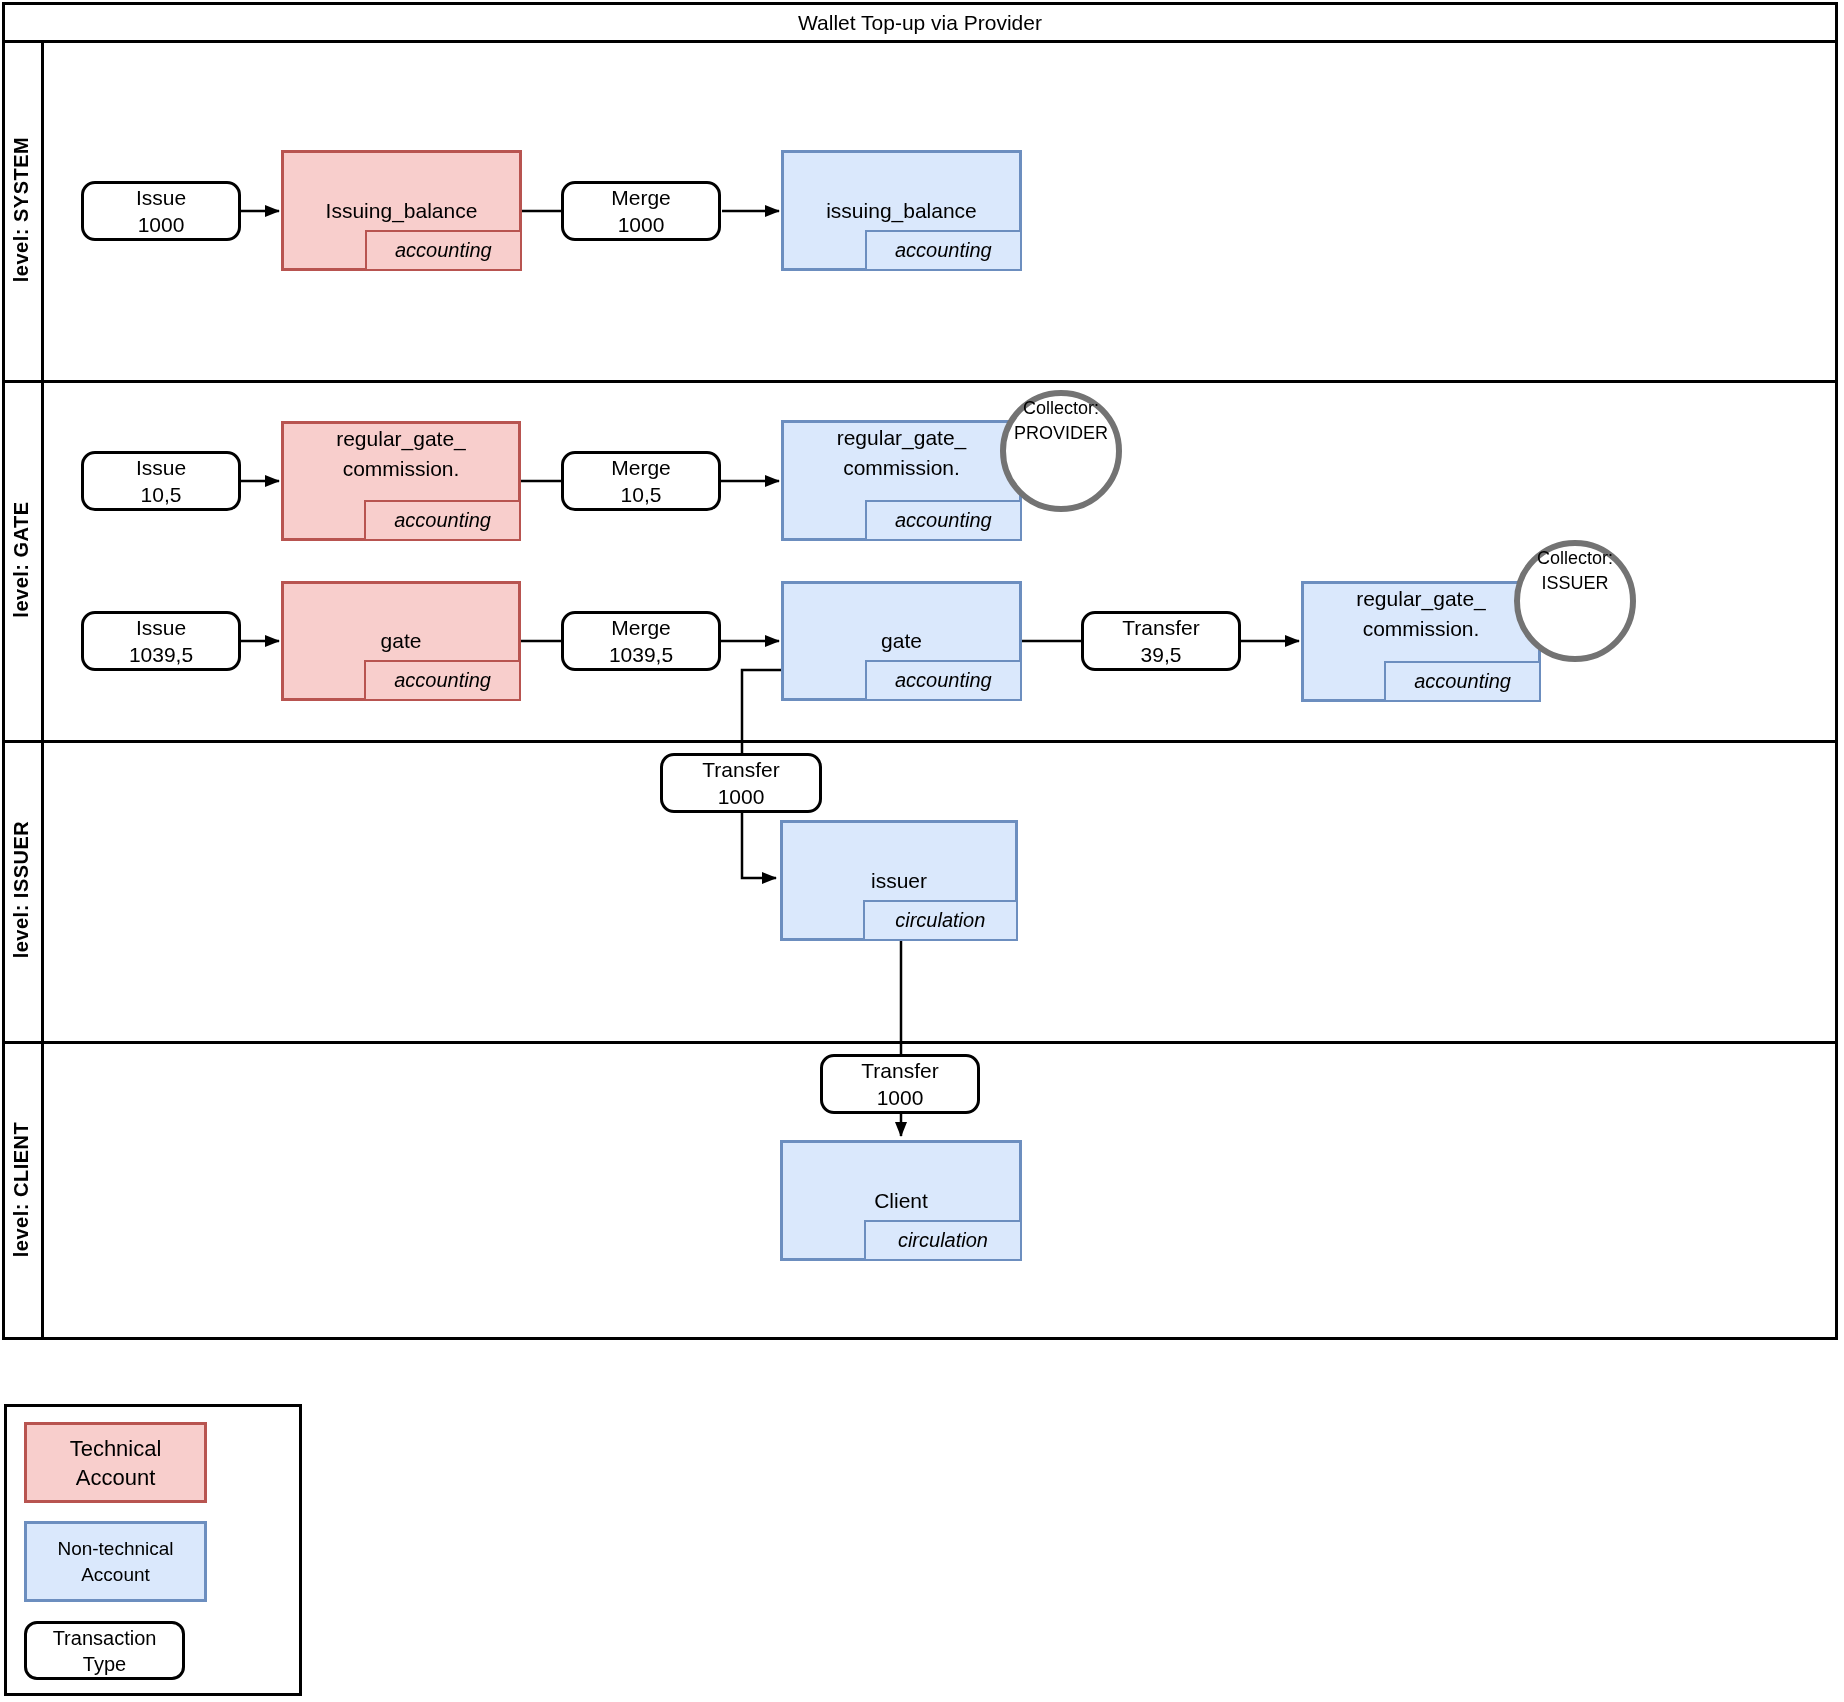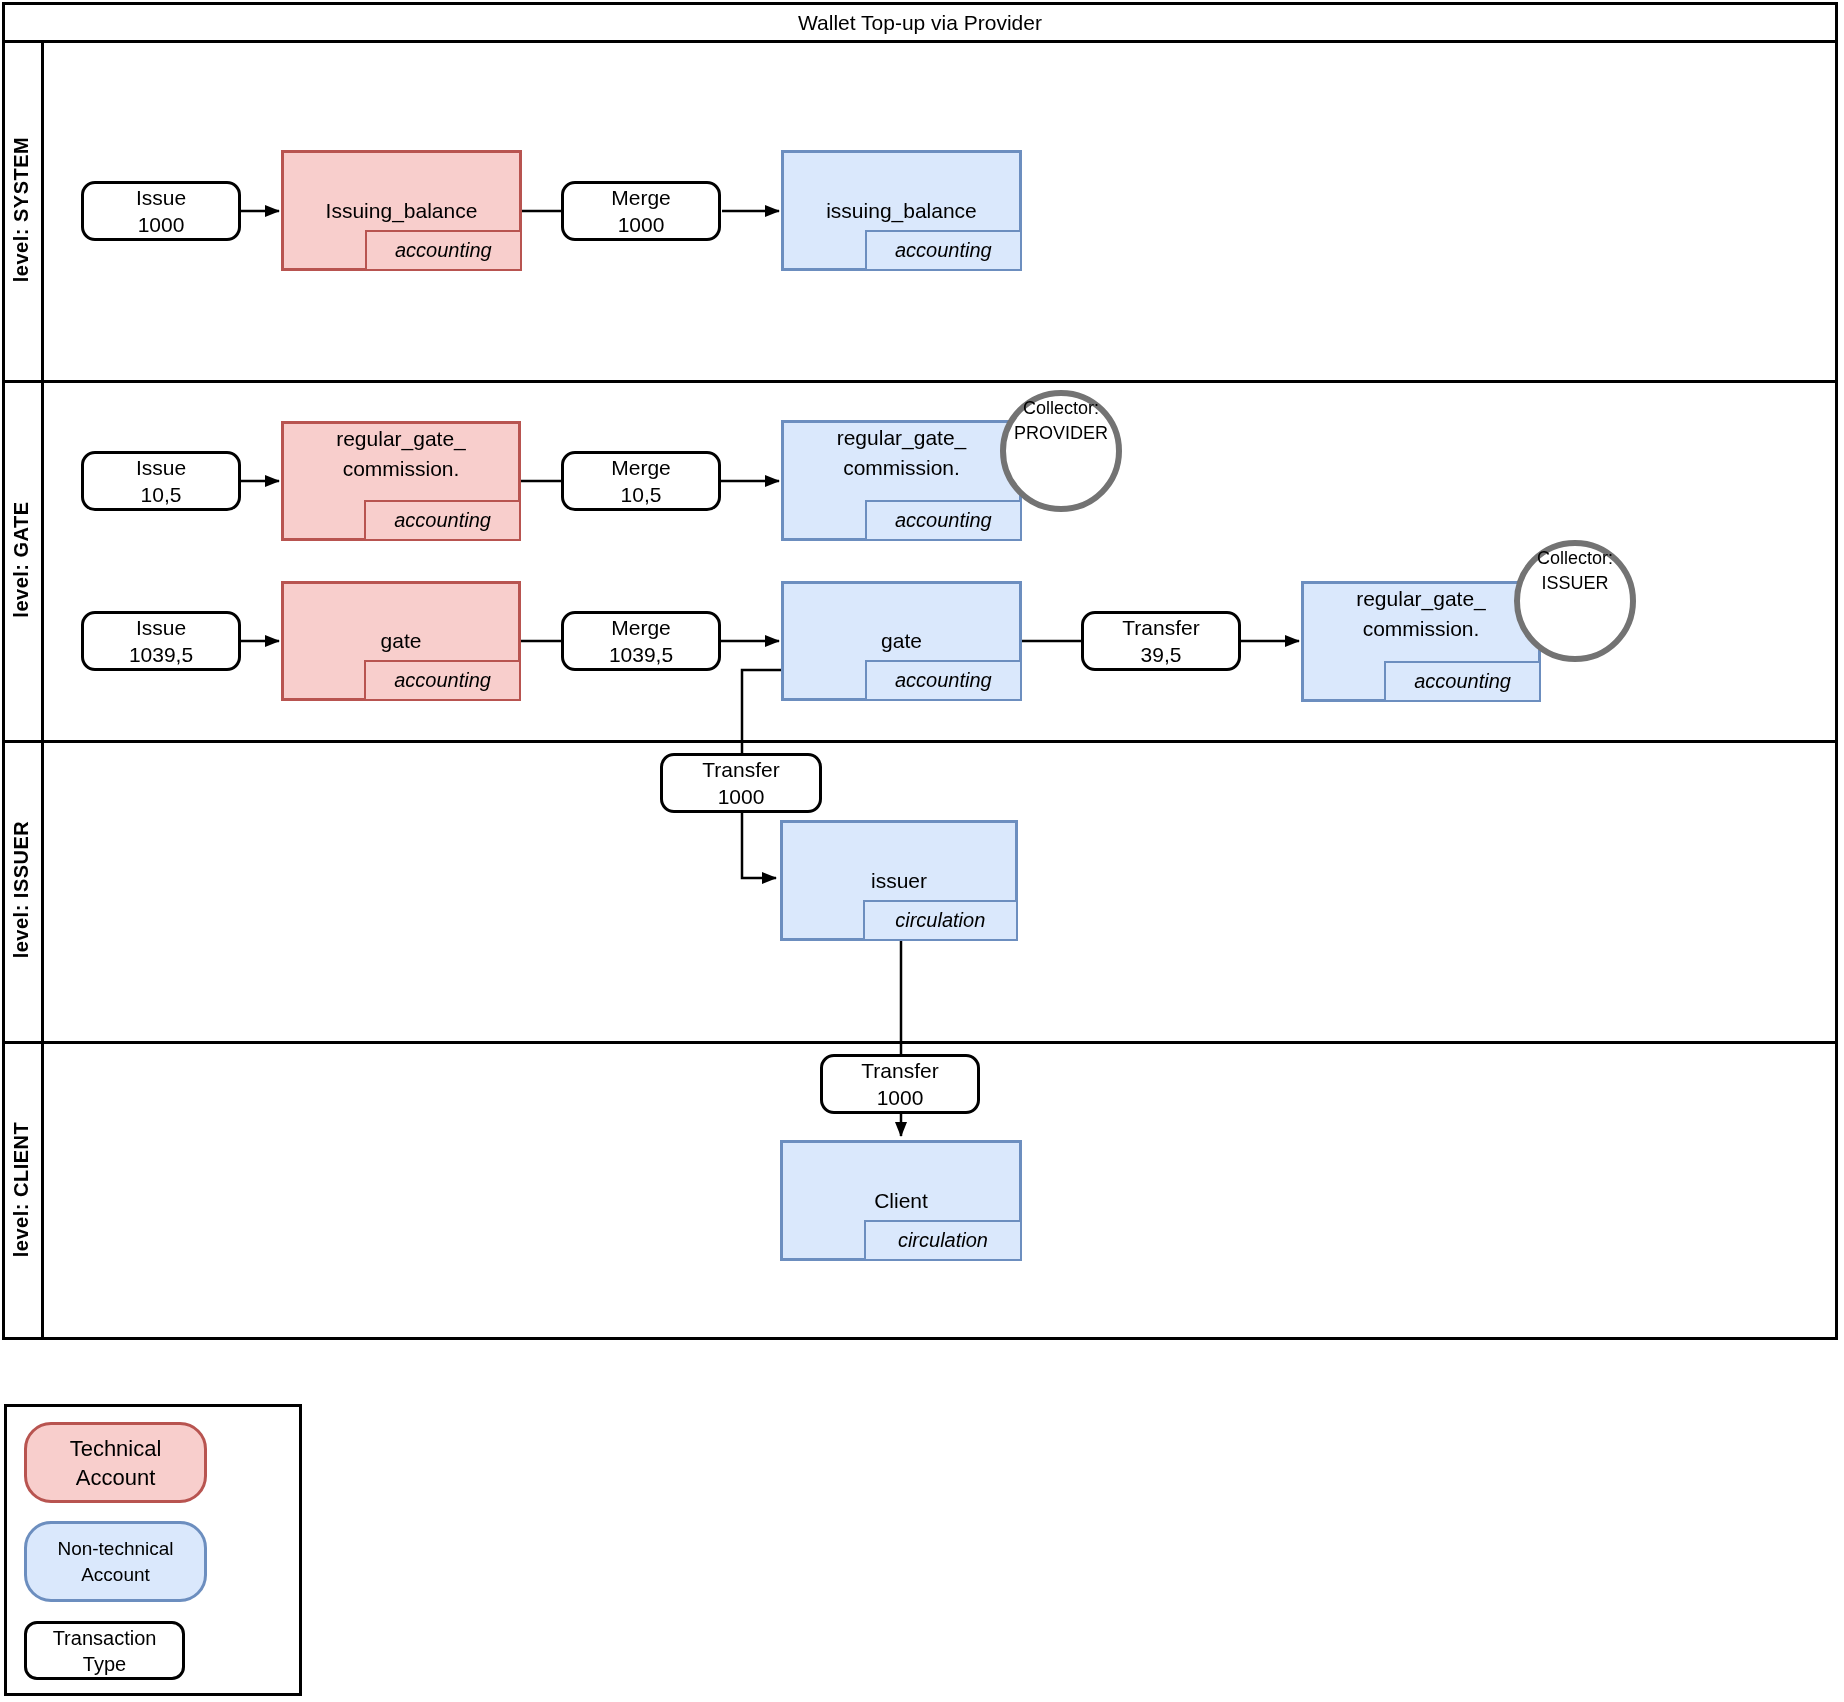--- a/index.html
+++ b/index.html
@@ -30,21 +30,21 @@
   .nontech .tab{background:#DAE8FC;border-color:#6C8EBF;}
 
   .txn{position:absolute;box-sizing:border-box;border:3px solid #000;border-radius:14px;background:#fff;z-index:2;
     display:flex;flex-direction:column;align-items:center;justify-content:center;font-size:21px;line-height:27px;text-align:center;}
 
   .collector{position:absolute;width:122px;height:122px;border-radius:50%;border:6px solid #737373;background:#fff;box-sizing:border-box;z-index:5;
     display:flex;flex-direction:column;align-items:center;justify-content:flex-start;font-size:18px;line-height:25px;text-align:center;}
 
   
   .legend{position:absolute;left:4px;top:1404px;width:298px;height:292px;border:3px solid #000;box-sizing:border-box;background:#fff;}
-  .legend .lg{position:absolute;box-sizing:border-box;display:flex;flex-direction:column;align-items:center;justify-content:center;text-align:center;border-radius:27px;}
+  .legend .lg{position:absolute;box-sizing:border-box;display:flex;flex-direction:column;align-items:center;justify-content:center;text-align:center;}
   .lg.tech-s{left:17px;top:15px;width:183px;height:81px;border:3px solid #B85450;background:#F8CECC;font-size:22px;line-height:29px;}
   .lg.nontech-s{left:17px;top:114px;width:183px;height:81px;border:3px solid #6C8EBF;background:#DAE8FC;font-size:19px;line-height:26px;}
   .lg.txn-s{left:17px;top:214px;width:161px;height:59px;border:3px solid #000;border-radius:13px;background:#fff;font-size:20px;line-height:26px;}
 </style>
 </head>
 <body>
 
 <div id="canvas">
 
   <div class="frame"></div>

